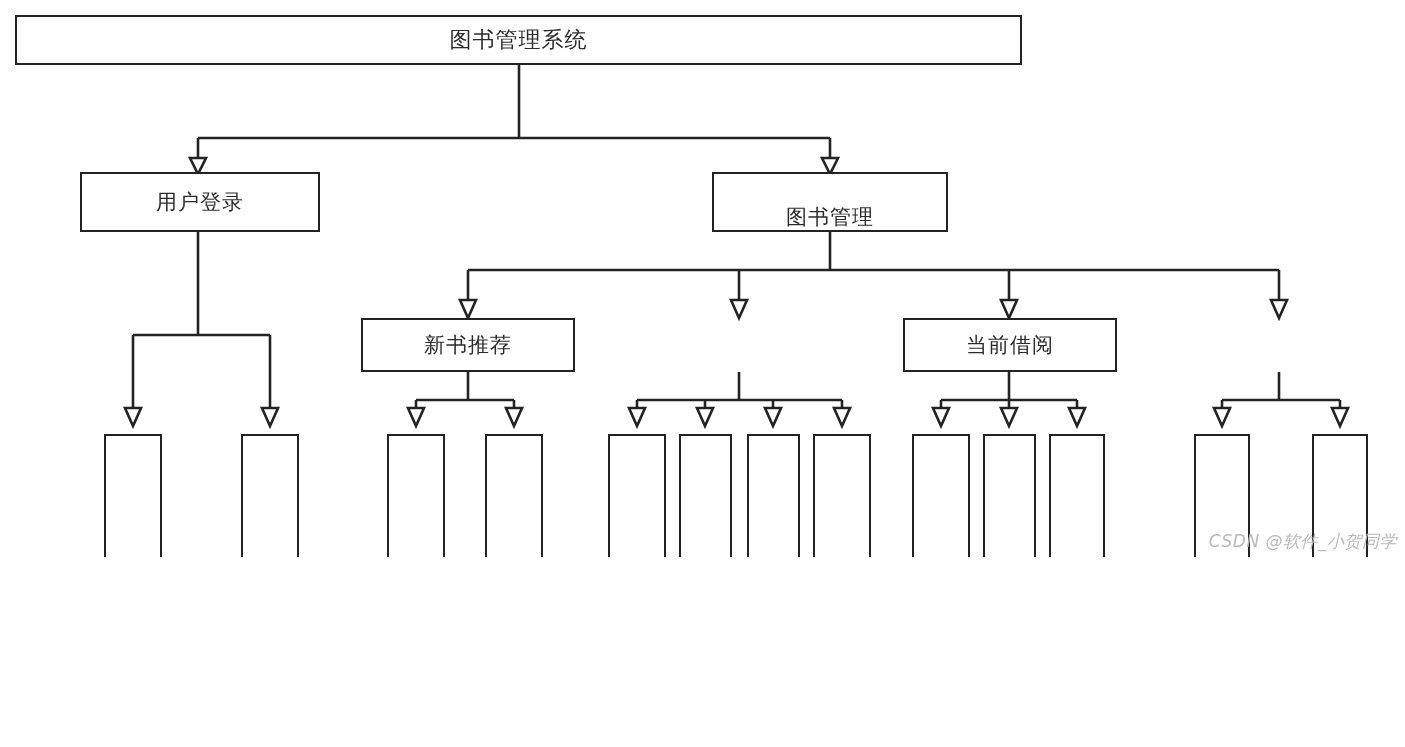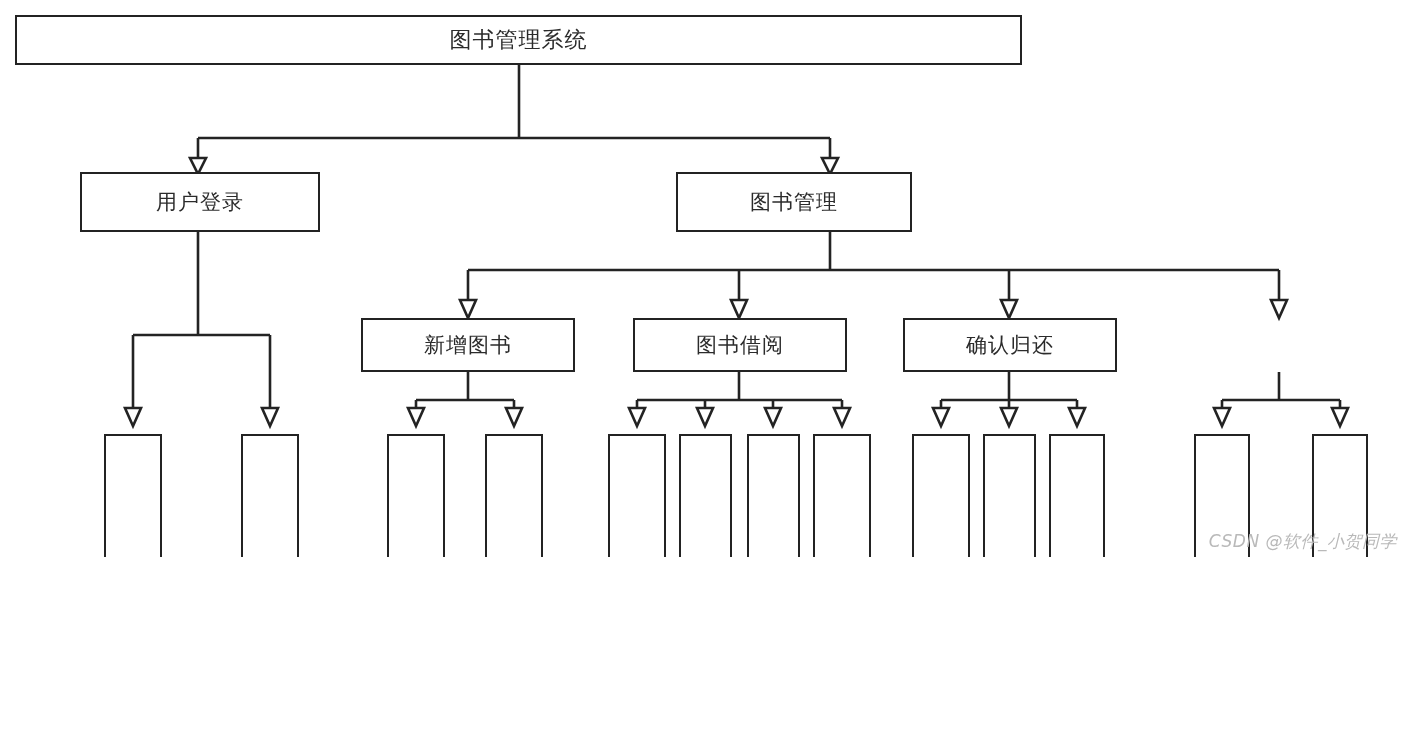--- a/index.html
+++ b/index.html
@@ -155,32 +155,29 @@
     <path d="M 1332 408 L 1348 408 L 1340 426 Z" stroke="none" fill="#232323"></path>
   </svg>
 
   <div class="node root h" style="left:15px; top:15px; width:1007px; height:50px;">
     <span class="label">图书管理系统</span>
   </div>
 
   <div class="node h" style="left:80px; top:172px; width:240px; height:60px;">
     <span class="label">用户登录</span>
   </div>
-  <div class="node h" style="left:676px; top:172px; width:236px; height:60px;">
+  <div class="node h" style="left:712px; top:172px; width:236px; height:60px;align-items:flex-end;">
     <span class="label">图书管理</span>
   </div>
 
   <div class="node h" style="left:361px; top:318px; width:214px; height:54px;">
-    <span class="label">新增图书</span>
-  </div>
-  <div class="node h" style="left:633px; top:318px; width:214px; height:54px;">
-    <span class="label">图书借阅</span>
+    <span class="label">新书推荐</span>
   </div>
   <div class="node h" style="left:903px; top:318px; width:214px; height:54px;">
-    <span class="label">确认归还</span>
+    <span class="label">当前借阅</span>
   </div>
 
   <div class="node v" style="left:104px; top:434px; width:58px; height:299px;">
     <span class="label">用户登录</span>
   </div>
   <div class="node v" style="left:241px; top:434px; width:58px; height:299px;">
     <span class="label">注销登录</span>
   </div>
 
   <div class="node v" style="left:387px; top:434px; width:58px; height:299px;">

